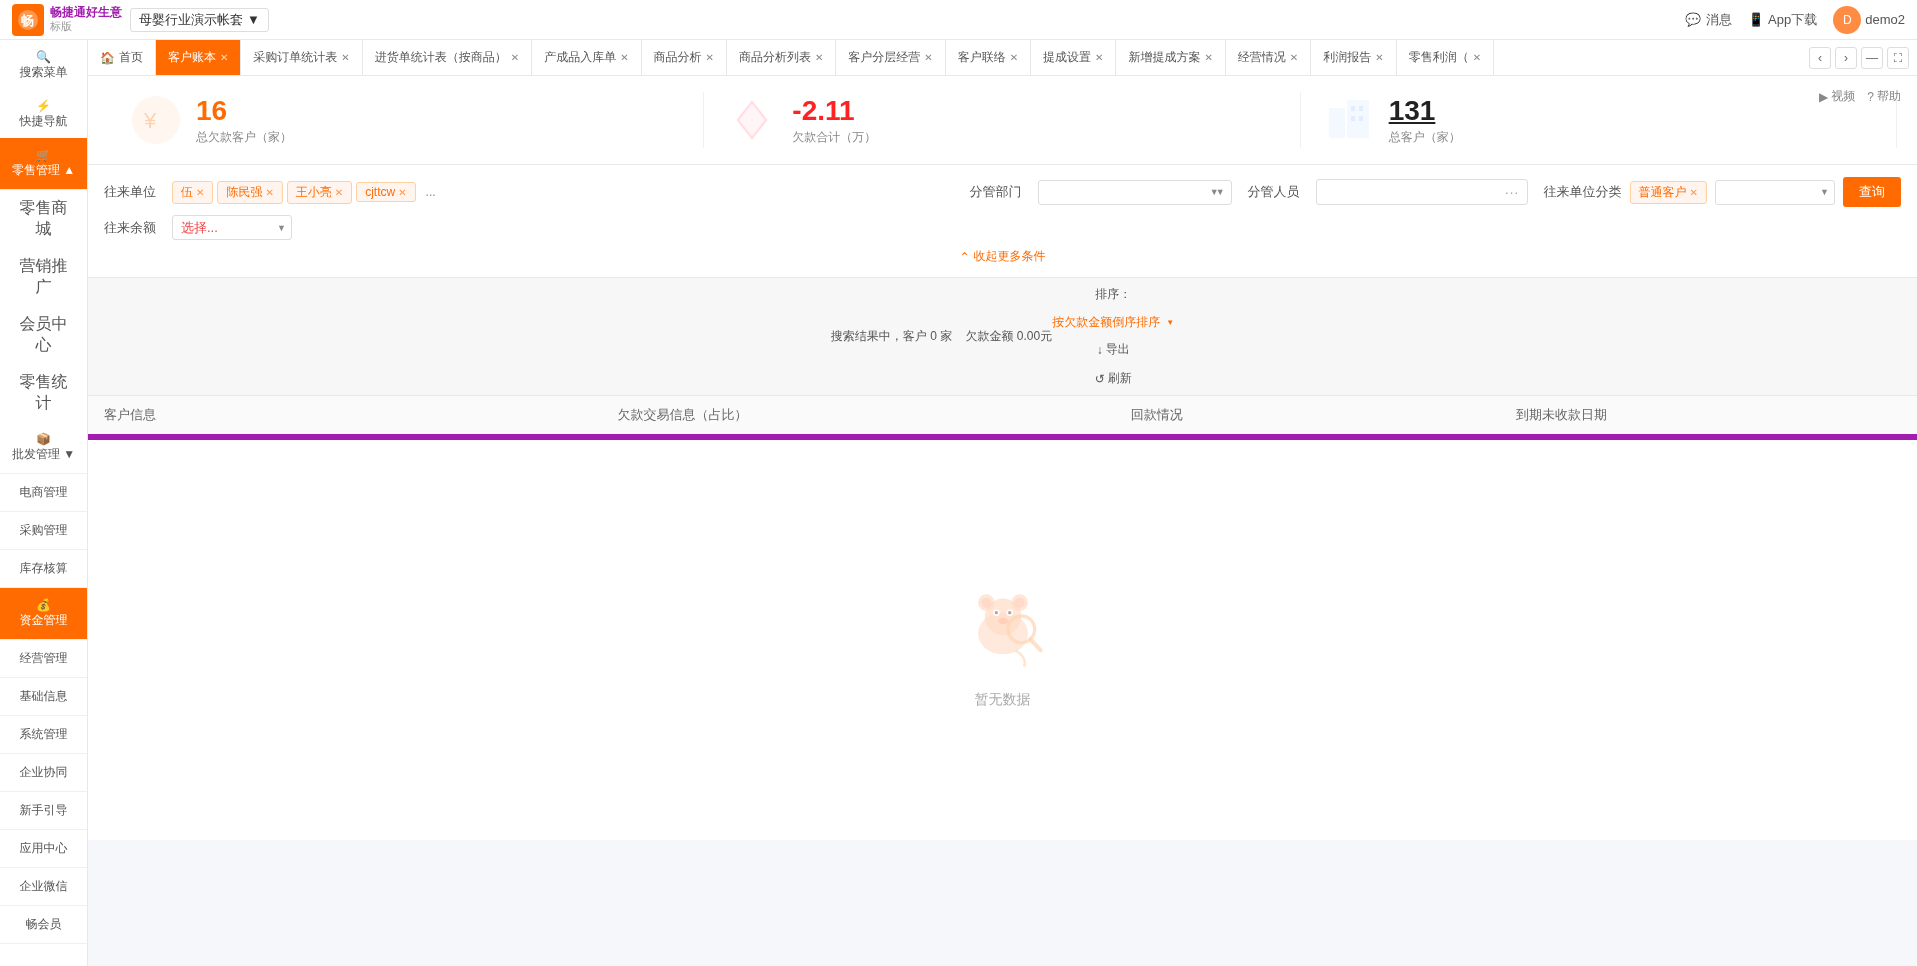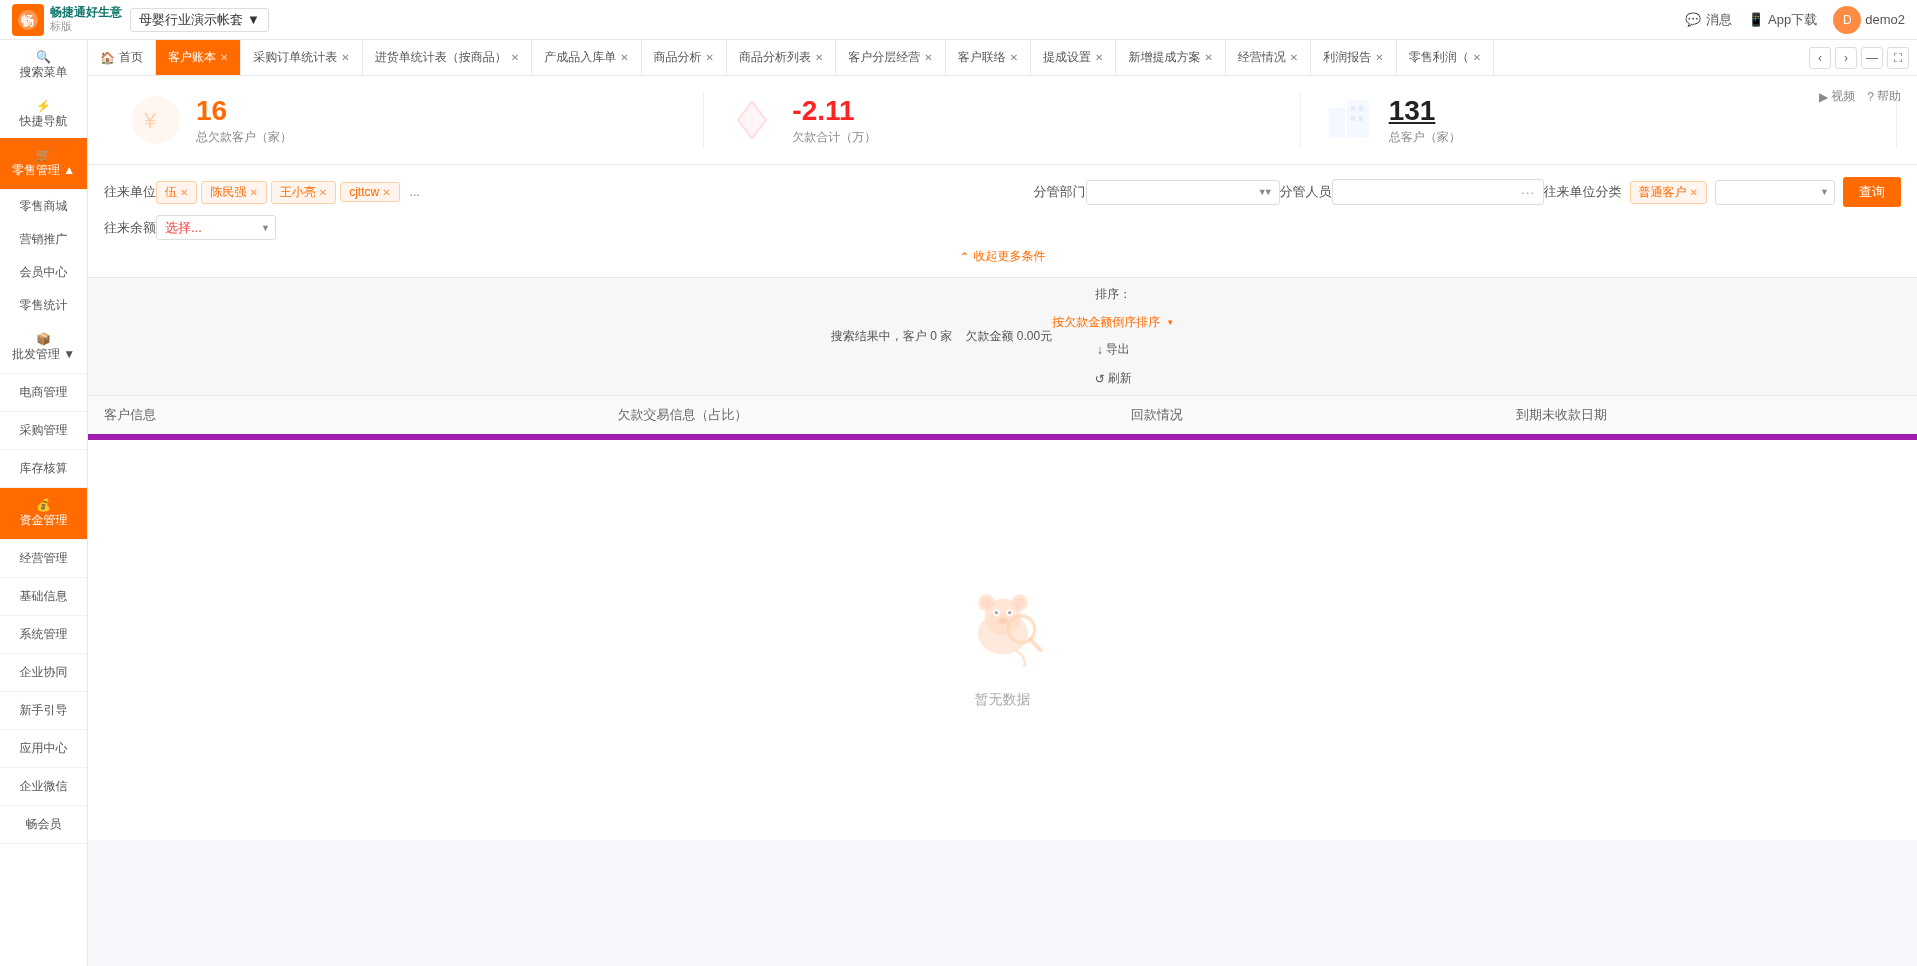--- a/index.html
+++ b/index.html
@@ -3,38 +3,38 @@
   <meta charset="utf-8">
   <style>
     * { box-sizing: border-box; margin: 0; padding: 0; }
     body { font-family: 'Microsoft YaHei', Arial, sans-serif; font-size: 13px; background: #f5f5f5; display: flex; flex-direction: column; height: 100vh; overflow: hidden; }
 
     
     .top-bar { background: #fff; height: 40px; display: flex; align-items: center; padding: 0 12px; border-bottom: 1px solid #e8e8e8; justify-content: space-between; flex-shrink: 0; }
     .top-bar-left { display: flex; align-items: center; gap: 8px; }
     .logo-area { display: flex; align-items: center; gap: 6px; }
     .logo-icon { width: 32px; height: 32px; background: #ff6b00; border-radius: 4px; display: flex; align-items: center; justify-content: center; color: white; font-size: 16px; }
-    .logo-text { font-size: 12px; color: #0f766e; font-weight: bold; line-height: 1.2; }
+    .logo-text { font-size: 12px; color: #a21caf; font-weight: bold; line-height: 1.2; }
     .logo-sub { font-size: 11px; color: #999; }
     .company-selector { display: flex; align-items: center; gap: 4px; font-size: 13px; color: #333; cursor: pointer; border: 1px solid #ddd; padding: 2px 8px; border-radius: 3px; }
     .top-bar-right { display: flex; align-items: center; gap: 16px; }
     .top-right-item { display: flex; align-items: center; gap: 4px; font-size: 13px; color: #555; cursor: pointer; }
     .avatar { width: 28px; height: 28px; border-radius: 50%; background: #ff8c42; display: flex; align-items: center; justify-content: center; color: white; font-size: 12px; }
 
     
     .main-layout { display: flex; flex: 1; overflow: hidden; }
 
     
     .sidebar { width: 88px; background: #fff; border-right: 1px solid #e8e8e8; display: flex; flex-direction: column; overflow-y: auto; flex-shrink: 0; }
     .sidebar-item { padding: 10px 4px; text-align: center; font-size: 12px; color: #555; cursor: pointer; border-bottom: 1px solid #f0f0f0; }
     .sidebar-item.active-parent { background: #ff6b00; color: #fff; }
     .sidebar-item.sub-active { background: #ff6b00; color: #fff; }
     .sidebar-search { padding: 10px 4px; text-align: center; font-size: 12px; color: #555; cursor: pointer; }
     .sidebar-nav { padding: 8px 4px; text-align: center; font-size: 12px; color: #555; cursor: pointer; }
-    .sidebar-sub { font-size: 12px; color: #555; padding: 8px 12px; cursor: pointer; text-align: center; }
+    .sidebar-sub { font-size: 16px; color: #555; padding: 8px 12px; cursor: pointer; text-align: center; }
 
     
     .content-area { flex: 1; display: flex; flex-direction: column; overflow: hidden; }
 
     
     .tabs-bar { background: #fff; border-bottom: 1px solid #e8e8e8; display: flex; align-items: center; height: 36px; overflow: hidden; flex-shrink: 0; }
     .tab-item { display: flex; align-items: center; gap: 4px; padding: 0 12px; height: 36px; font-size: 12px; color: #555; cursor: pointer; border-right: 1px solid #e8e8e8; white-space: nowrap; flex-shrink: 0; }
     .tab-item.active { background: #ff6b00; color: #fff; }
     .tab-item .tab-close { font-size: 10px; opacity: 0.7; cursor: pointer; }
     .tab-item.active .tab-close { color: #fff; }
@@ -55,21 +55,21 @@
     .stat-text { display: flex; flex-direction: column; }
     .stat-value { font-size: 28px; font-weight: bold; color: #222; }
     .stat-value.red { color: #ff2222; }
     .stat-value.orange-val { color: #ff6b00; }
     .stat-label { font-size: 12px; color: #888; margin-top: 2px; }
     .stat-help { position: absolute; top: 12px; right: 16px; display: flex; align-items: center; gap: 12px; font-size: 12px; color: #888; }
     .stat-help-item { display: flex; align-items: center; gap: 3px; cursor: pointer; }
 
     
     .filter-area { background: #fff; padding: 12px 16px; border-bottom: 1px solid #e8e8e8; }
-    .filter-row { display: flex; align-items: center; gap: 0; margin-bottom: 8px; flex-wrap: wrap; }
+    .filter-row { display: flex; align-items: center; gap: 16px; margin-bottom: 8px; flex-wrap: wrap; }
     .filter-row:last-child { margin-bottom: 0; }
     .filter-label { font-size: 13px; color: #555; white-space: nowrap; }
     .filter-tags { display: flex; align-items: center; gap: 4px; flex-wrap: wrap; flex: 1; }
     .filter-tag { display: flex; align-items: center; gap: 3px; background: #fff5ee; border: 1px solid #ffd0a0; color: #ff6b00; padding: 2px 8px; border-radius: 3px; font-size: 12px; }
     .filter-tag .tag-close { cursor: pointer; opacity: 0.7; font-size: 10px; }
     .filter-more { color: #888; cursor: pointer; font-size: 12px; padding: 2px 6px; }
     .filter-select { border: 1px solid #ddd; border-radius: 3px; padding: 4px 24px 4px 8px; font-size: 13px; color: #ef4444; background: #fff; cursor: pointer; min-width: 120px; position: relative; appearance: none; }
     .filter-select-wrap { position: relative; display: inline-flex; align-items: center; }
     .filter-select-wrap::after { content: '▼'; position: absolute; right: 6px; font-size: 9px; color: #888; pointer-events: none; }
     .filter-input-wrap { position: relative; display: flex; align-items: center; border: 1px solid #ddd; border-radius: 3px; padding: 4px 8px; min-width: 200px; }

